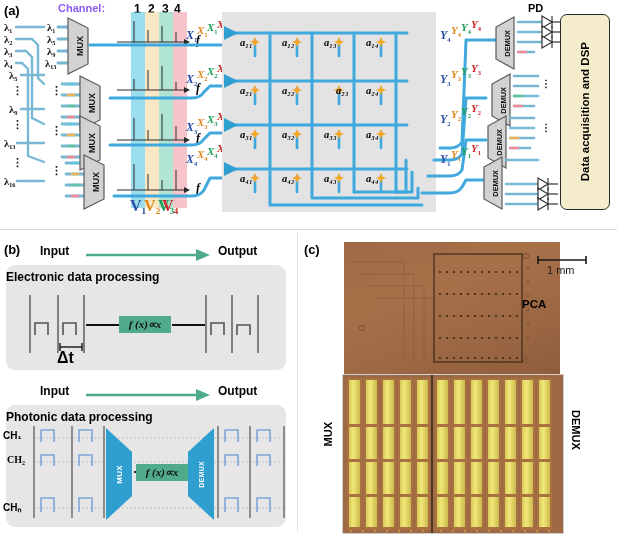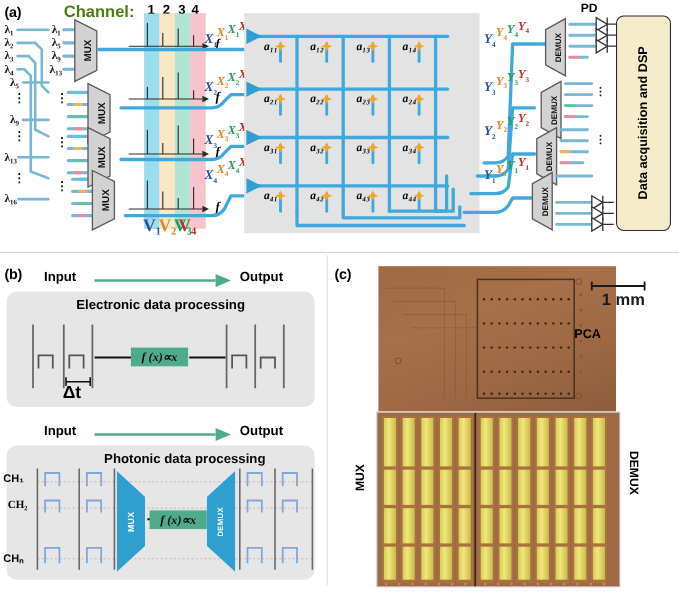--- a/index.html
+++ b/index.html
@@ -38,23 +38,23 @@
   .vdots {
     position: absolute;
     font-size: 11px;
     font-weight: bold;
     color: #111;
     letter-spacing: 0;
     line-height: 4px;
   }
   .chan-head {
     position: absolute;
-    font-size: 15px;
+    font-size: 11px;
     font-weight: bold;
-    color: #4d7c0f;
+    color: #8b5cf6;
     white-space: nowrap;
   }
   .chan-num {
     position: absolute;
     font-size: 12px;
     font-weight: bold;
     color: #000;
   }
 
   .band { position: absolute; top: 12px; height: 196px; opacity: 0.62; }
@@ -123,21 +123,21 @@
     position: absolute; font-size: 12px; font-weight: bold; color: #000;
   }
   .proc-box {
     position: absolute;
     background: #e6e6e6;
     border-radius: 9px;
   }
   .proc-title {
     position: absolute;
     font-size: 12px; font-weight: bold; color: #000;
-    width: 100%; text-align: center;
+    width: 100%; text-align: left;
   }
   .fx-box {
     position: absolute;
     background: #4fab8a;
     display: flex; align-items: center; justify-content: center;
   }
   .fx-box span {
     font-size: 11px; font-weight: bold; font-style: italic;
     font-family: "Liberation Serif", serif; color: #111;
     white-space: nowrap;
@@ -163,21 +163,21 @@
   .trap-demux span { font-size: 7px; }
 
   
   #panel-c { position: absolute; left: 300px; top: 232px; width: 317px; height: 305px; }
   .chip-photo {
     position: absolute;
     background: linear-gradient(160deg,#9e6a44 0%, #a77049 35%, #9c6743 70%, #8e5d3c 100%);
     overflow: hidden;
   }
   .scale-lab {
-    position: absolute; font-size: 15px; font-weight: bold; color:#1a1a1a;
+    position: absolute; font-size: 11px; font-weight: normal; color:#1a1a1a;
   }
   .pca-lab {
     position: absolute; font-size: 11.5px; font-weight: bold; color:#000;
   }
   .side-lab {
     position: absolute; font-size: 11px; font-weight: bold; color:#000;
     writing-mode: vertical-rl;
   }
   .side-lab.left { transform: rotate(180deg); }
 </style>
@@ -475,21 +475,21 @@
       </g>
     </svg>
 
     <div class="acell" style="left:240px; top:37px;">a₁₁</div>
     <div class="acell" style="left:282px; top:37px;">a₁₂</div>
     <div class="acell" style="left:324px; top:37px;">a₁₃</div>
     <div class="acell" style="left:366px; top:37px;">a₁₄</div>
 
     <div class="acell" style="left:240px; top:85px;">a₂₁</div>
     <div class="acell" style="left:282px; top:85px;">a₂₂</div>
-    <div class="acell" style="left:324px; top:85px;">a₂₃</div>
+    <div class="acell" style="left:336px; top:85px;">a₂₃</div>
     <div class="acell" style="left:366px; top:85px;">a₂₄</div>
 
     <div class="acell" style="left:240px; top:129px;">a₃₁</div>
     <div class="acell" style="left:282px; top:129px;">a₃₂</div>
     <div class="acell" style="left:324px; top:129px;">a₃₃</div>
     <div class="acell" style="left:366px; top:129px;">a₃₄</div>
 
     <div class="acell" style="left:240px; top:173px;">a₄₁</div>
     <div class="acell" style="left:282px; top:173px;">a₄₂</div>
     <div class="acell" style="left:324px; top:173px;">a₄₃</div>

